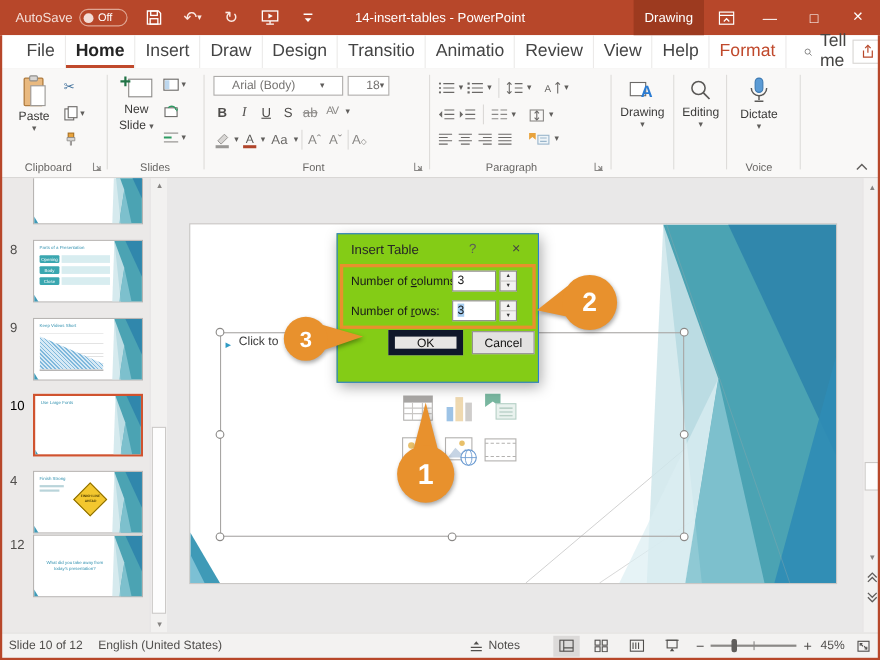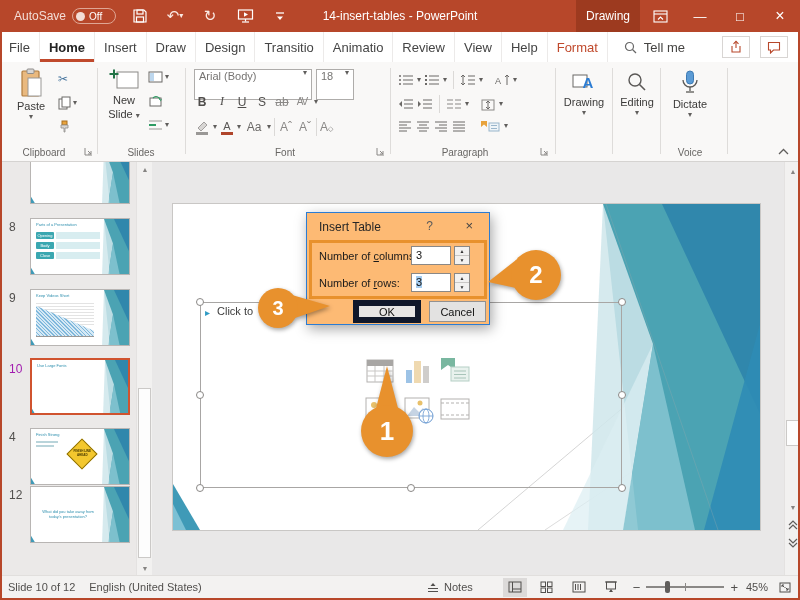--- a/index.html
+++ b/index.html
@@ -12,61 +12,61 @@
 .autosave{display:flex;align-items:center;gap:6px;font-size:12px;color:#f3ddd6}
 .toggle{width:44px;height:16px;border:1px solid #dfa694;border-radius:9px;display:flex;align-items:center;gap:4px;padding:0 3px}
 .toggle .dot{width:9px;height:9px;border-radius:50%;background:#f3ddd6}
 .toggle .state{font-size:10px;color:#fff}
 .tb-btn{width:22px;height:26px;display:flex;align-items:center;justify-content:center;color:#fbeae4;font-size:15px}
 .tb-title{position:absolute;left:0;right:0;top:0;height:32px;display:flex;align-items:center;justify-content:center;font-size:12px;color:#fff;pointer-events:none}
 .tb-right{position:absolute;right:0;top:0;height:32px;display:flex;z-index:2}
 .ctx-tab{width:64px;height:32px;background:#9d3a1f;display:flex;align-items:center;justify-content:center;font-size:12px}
 .win-btn{width:40px;height:32px;display:flex;align-items:center;justify-content:center;font-size:13px;color:#fff}
 
-.tabrow{position:absolute;left:0;top:32px;width:800px;height:30px;background:#fff;display:flex;align-items:stretch;padding-left:0;font-size:13px}
+.tabrow{position:absolute;left:0;top:32px;width:800px;height:30px;background:#fff;display:flex;align-items:stretch;padding-left:15px;font-size:16px}
 .tab{padding:0 9px;display:flex;align-items:center;border-right:1px solid #eceae9;color:#444;white-space:nowrap}
 .tab.active{font-weight:bold;color:#242424;box-shadow:inset 0 -3px 0 #c0492c}
 .tab.contextual{color:#c0492c}
 .tellme{display:flex;align-items:center;gap:7px;margin-left:16px;color:#454442}
 .tab-actions{margin-left:auto;display:flex;gap:10px;align-items:center;padding-right:12px}
 .ta-btn{width:28px;height:22px;border:1px solid #d8d5d3;background:#fff;display:flex;align-items:center;justify-content:center}
 
 .ribbon{position:absolute;left:0;top:62px;width:800px;height:100px;background:#f9f8f7;border-bottom:1px solid #d5d3d1}
 .gdiv{position:absolute;top:6px;height:86px;width:1px;background:#dedcda}
 .glabel{position:absolute;bottom:3px;font-size:10px;color:#686664;text-align:center}
 .bigbtn{position:absolute;display:flex;flex-direction:column;align-items:center;gap:2px;text-align:center;color:#3b3a39}
 .dd{font-size:8px;color:#605e5c;line-height:6px}
 .smallrow{position:absolute;display:flex;align-items:center;gap:2px}
 .fletter{display:inline-block;font-size:12px;color:#4f4d4b;width:16px;text-align:center}
-.combo{position:absolute;height:31px;border:1px solid #aeacaa;background:#fff;color:#767472;display:flex;align-items:flex-start;padding:0 4px;font-size:11px}
+.combo{position:absolute;height:18px;border:1px solid #aeacaa;background:#fff;color:#767472;display:flex;align-items:center;padding:0 16px;font-size:11px}
 .combo .dd{margin-left:auto}
 .vline{position:absolute;width:1px;height:18px;background:#dbd9d7}
 .launcher{position:absolute;bottom:5px}
 
 .sidebar{position:absolute;left:0;top:162px;width:136px;height:413px;background:#ebe9e8;overflow:hidden}
 .snum{position:absolute;left:9px;font-size:12px;color:#514f4d}
-.snum.sel{color:#a21caf}
+.snum.sel{color:#000000}
 .thumb{position:absolute;left:30px;width:100px;height:57px;background:#fff;border:1px solid #b8b5b3;overflow:hidden}
 .thumb.selected{border:2px solid #d0532f}
 .mini-theme{position:absolute;inset:0;pointer-events:none}
 .mtitle{position:absolute;left:5px;top:3px;font-size:4px;color:#2e8fae}
 .sb-scroll{position:absolute;left:136px;top:162px;width:16px;height:413px;background:#f2f1f0;border-left:1px solid #e4e2e1}
 .arrowbtn{position:absolute;left:0;width:16px;height:14px;display:flex;align-items:center;justify-content:center;font-size:7px;color:#868482}
 .sb-thumb{position:absolute;left:1px;width:13px;background:#fdfdfd;border:1px solid #cbc9c7}
 
 .canvas{position:absolute;left:152px;top:162px;width:632px;height:413px;background:#e9e8e8}
 .slide{position:absolute;left:21px;top:42px;width:587px;height:326px;background:#fff;box-shadow:0 0 0 1px #c9c7c5}
 .slide-title{position:absolute;left:42px;top:20px;font-size:23px;color:#3aa0c8}
 .ph{position:absolute;left:27px;top:98px;width:422px;height:186px;border:1px solid #a8a6a4}
 .handle{position:absolute;width:8px;height:8px;border-radius:50%;background:#fff;border:1px solid #8a8886}
 .ph-bullet{position:absolute;left:32px;top:103px;font-size:10px;color:#2f9bc4}
 .ph-text{position:absolute;left:44px;top:101px;font-size:11px;color:#3c3c3c}
 .cicon{position:absolute}
 
-.dialog{position:absolute;left:154px;top:50px;width:184px;height:113px;background:#fdba74;border:1px solid #2b7cd3;box-shadow:2px 4px 12px rgba(0,0,0,.35);z-index:10}
+.dialog{position:absolute;left:154px;top:50px;width:184px;height:136px;background:#84cc16;border:1px solid #2b7cd3;box-shadow:2px 4px 12px rgba(0,0,0,.35);z-index:10}
 .dlg-title{position:absolute;left:12px;top:7px;font-size:12px;color:#262626}
 .dlg-help{position:absolute;right:56px;top:6px;font-size:12px;color:#5a5a5a}
 .dlg-close{position:absolute;right:16px;top:5px;font-size:13px;color:#444}
 .dlg-orange{position:absolute;left:2px;top:27px;width:178px;height:59px;border:3px solid #e8912d;z-index:3;pointer-events:none}
 .dlg-label{position:absolute;left:12px;font-size:11px;color:#1a1a1a}
 .dlg-label .key{text-decoration:underline}
 .dlg-input{position:absolute;left:104px;width:40px;height:19px;border:1px solid #8a8886;background:#fff;font-size:11px;color:#111;padding:2px 0 0 4px}
 .selhl{background:#a6cdf0}
 .spinner{position:absolute;left:147px;width:16px;height:19px;border:1px solid #8a8886;background:#f2f1f0;display:flex;flex-direction:column}
 .spin{flex:1;display:flex;align-items:center;justify-content:center;font-size:5px;color:#333;line-height:4px}

